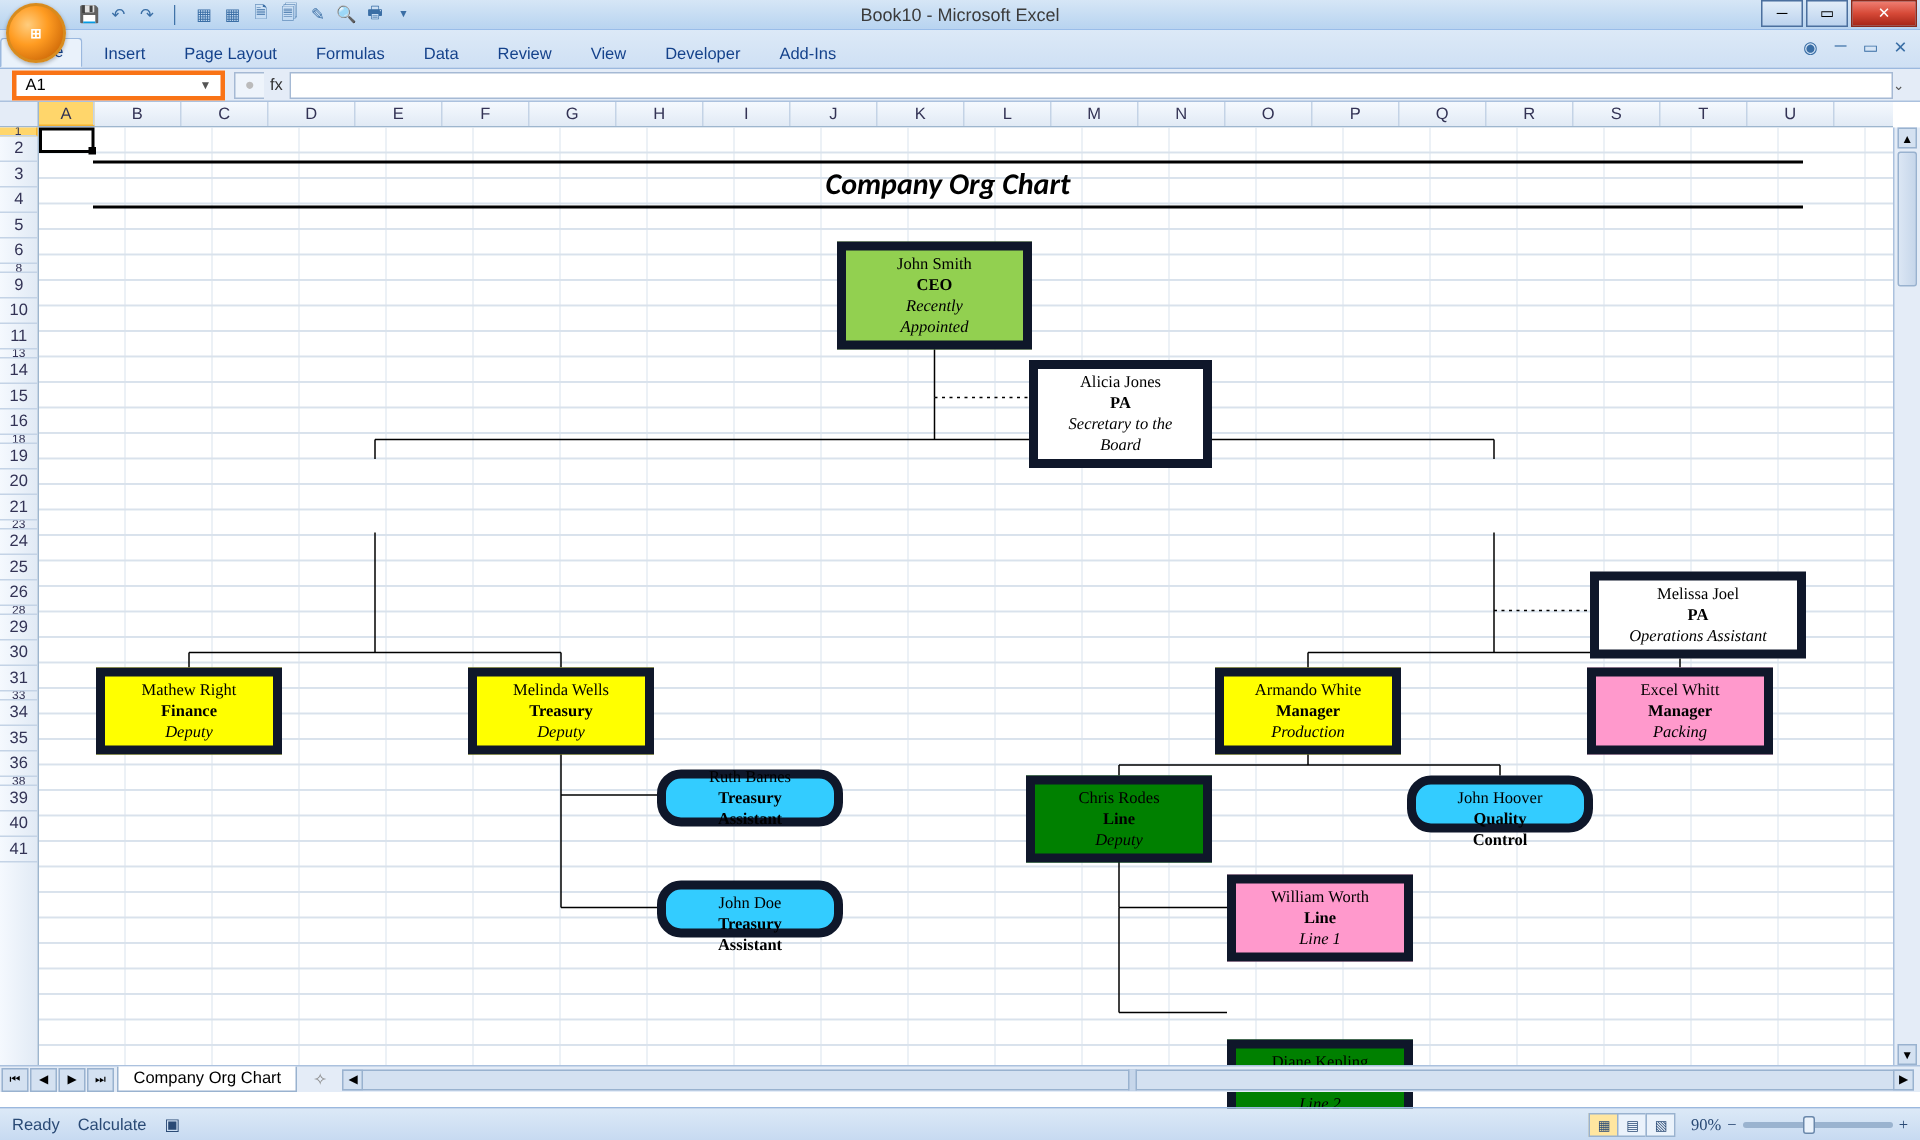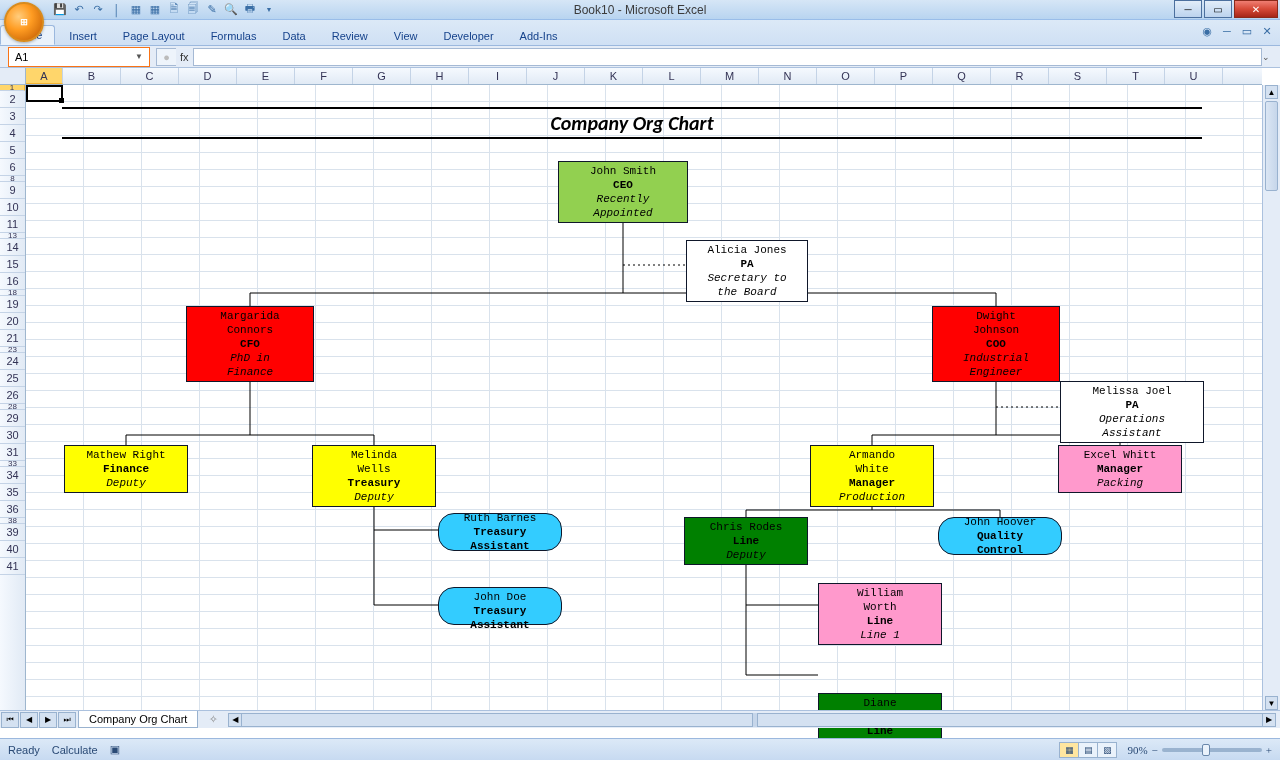--- a/index.html
+++ b/index.html
@@ -17,21 +17,21 @@
 
 
 .ribbon-tabs { height: 26px; background: linear-gradient(to bottom, #dce9f7,#cfe0f4); border-bottom:1px solid #9bb8de; display:flex; align-items:flex-end; gap:2px;}
 .rtab { padding: 3px 12px 3px; font-size: 11px; color:#15428b; cursor:pointer;}
 .rtab.active { background:#eaf2fb; border:1px solid #9bb8de; border-bottom-color:#eaf2fb; border-radius:3px 3px 0 0;}
 .ribbon-right-icons { position:absolute; right:6px; top:24px; display:flex; gap:6px; align-items:center;}
 .ribbon-right-icons span { width:14px; height:14px; display:inline-flex; align-items:center; justify-content:center; color:#3a6ea5; font-size:11px;}
 
 
 .fbar-row { height:22px; background:#e4ecf7; border-bottom:1px solid #abc1de; display:flex; align-items:center;}
-.namebox { width:142px; height:20px; margin-left:8px; background:#fff; border:1px solid #f97316; display:flex; align-items:center; padding:0 6px; font-size:11px; justify-content:space-between;}
+.namebox { width:142px; height:20px; margin-left:8px; background:#fff; border:3px solid #f97316; display:flex; align-items:center; padding:0 6px; font-size:11px; justify-content:space-between;}
 .namebox .dd { color:#555; font-size:8px;}
 .fx-area { display:flex; align-items:center; margin-left:6px; flex:1;}
 .fx-btn { width:20px; height:18px; border:1px solid #a5b9d4; border-right:none; background:#eef4fb; display:flex;align-items:center;justify-content:center;}
 .fx-label { font-size:11px; color:#333; padding:0 4px;}
 .formula-input { flex:1; height:18px; border:1px solid #a5b9d4; background:#fff; margin-right:18px;}
 .fbar-expand { position:absolute; right:4px; width:14px; font-size:9px; color:#555;}
 
 
 .sheet-wrap { position:absolute; left:0; top:68px; right:0; bottom:32px; background:#fff;}
 .corner { position:absolute; left:0; top:0; width:26px; height:17px; background:#e4ecf7; border-right:1px solid #9eb6ce; border-bottom:1px solid #9eb6ce;}
@@ -67,21 +67,21 @@
 .view-btns { display:flex; gap:0;}
 .view-btn { width:20px; height:16px; border:1px solid #99b2cf; background:#eaf2fb; margin-left:-1px; display:flex;align-items:center;justify-content:center; font-size:9px;}
 .view-btn.active { background:#ffe6a0;}
 .zoom-row { display:flex; align-items:center; gap:4px; margin-left:10px;font-family:Liberation Serif, serif;}
 .zoom-slider { width:100px; height:4px; background:#9ab3cf; position:relative; border-radius:2px;}
 .zoom-slider .thumb { position:absolute; left:40%; top:-4px; width:8px; height:12px; background:#eaf2fb; border:1px solid #6a88ab; border-radius:2px;}
 
 
 .chart-canvas { position:absolute; left:26px; top:17px; right:18px; bottom:18px; pointer-events:none;}
 .chart-title { position:absolute; top:22px; left:36px; right:60px; text-align:center; font-family: Calibri, sans-serif; font-size:20px; font-weight:bold; font-style:italic; border-top:2px solid #000; border-bottom:2px solid #000; padding:2px 0;}
-.node { position:absolute; border:1px solid #0f172a; text-align:center; font-family: Liberation Mono, monospace; font-size:11px; padding:2px 20px; line-height:14px; pointer-events:auto;}
+.node { position:absolute; border:6px solid #0f172a; text-align:center; font-family: Liberation Serif, serif; font-size:11px; padding:2px 20px; line-height:14px; pointer-events:auto;}
 .node .n-name {}
 .node .n-title { font-weight:bold;}
 .node .n-note { font-style:italic;}
 .c-green { background:#92d050;}
 .c-white { background:#fff;}
 .c-red { background:#ff0000;}
 .c-yellow { background:#ffff00;}
 .c-pink { background:#ff99cc;}
 .c-blue { background:#33ccff;border-radius:16px;}
 .c-dgreen { background:#008000; color:#000;}
@@ -256,30 +256,20 @@
     <div class="node c-green" style="left:532px; top:76px; width:130px;">
       <div class="n-name">John Smith</div>
       <div class="n-title">CEO</div>
       <div class="n-note">Recently Appointed</div>
     </div>
     <div class="node c-white" style="left:660px; top:155px; width:122px;">
       <div class="n-name">Alicia Jones</div>
       <div class="n-title">PA</div>
       <div class="n-note">Secretary to the Board</div>
     </div>
-    <div class="node c-red" style="left:160px; top:221px; width:128px;">
-      <div class="n-name">Margarida Connors</div>
-      <div class="n-title">CFO</div>
-      <div class="n-note">PhD in Finance</div>
-    </div>
-    <div class="node c-red" style="left:906px; top:221px; width:128px;">
-      <div class="n-name">Dwight Johnson</div>
-      <div class="n-title">COO</div>
-      <div class="n-note">Industrial Engineer</div>
-    </div>
     <div class="node c-white" style="left:1034px; top:296px; width:144px;">
       <div class="n-name">Melissa Joel</div>
       <div class="n-title">PA</div>
       <div class="n-note">Operations Assistant</div>
     </div>
     <div class="node c-yellow" style="left:38px; top:360px; width:124px;">
       <div class="n-name">Mathew Right</div>
       <div class="n-title">Finance</div>
       <div class="n-note">Deputy</div>
     </div>
@@ -304,21 +294,21 @@
     </div>
     <div class="node c-blue" style="left:412px; top:502px; width:124px; height:38px; display:flex;flex-direction:column;">
       <div class="n-name">John Doe</div>
       <div class="n-title">Treasury Assistant</div>
     </div>
     <div class="node c-dgreen" style="left:658px; top:432px; width:124px;">
       <div class="n-name">Chris Rodes</div>
       <div class="n-title">Line</div>
       <div class="n-note">Deputy</div>
     </div>
-    <div class="node c-blue" style="left:912px; top:432px; width:124px; height:38px; display:flex;flex-direction:column;justify-content:center;">
+    <div class="node c-blue" style="left:912px; top:432px; width:124px; height:38px; display:flex;flex-direction:column;justify-content:flex-start;">
       <div class="n-name">John Hoover</div>
       <div class="n-title">Quality Control</div>
     </div>
     <div class="node c-pink" style="left:792px; top:498px; width:124px;">
       <div class="n-name">William Worth</div>
       <div class="n-title">Line</div>
       <div class="n-note">Line 1</div>
     </div>
     <div class="node c-dgreen" style="left:792px; top:568px; width:124px;margin-top:40px;">
       <div class="n-name">Diane Kepling</div>

